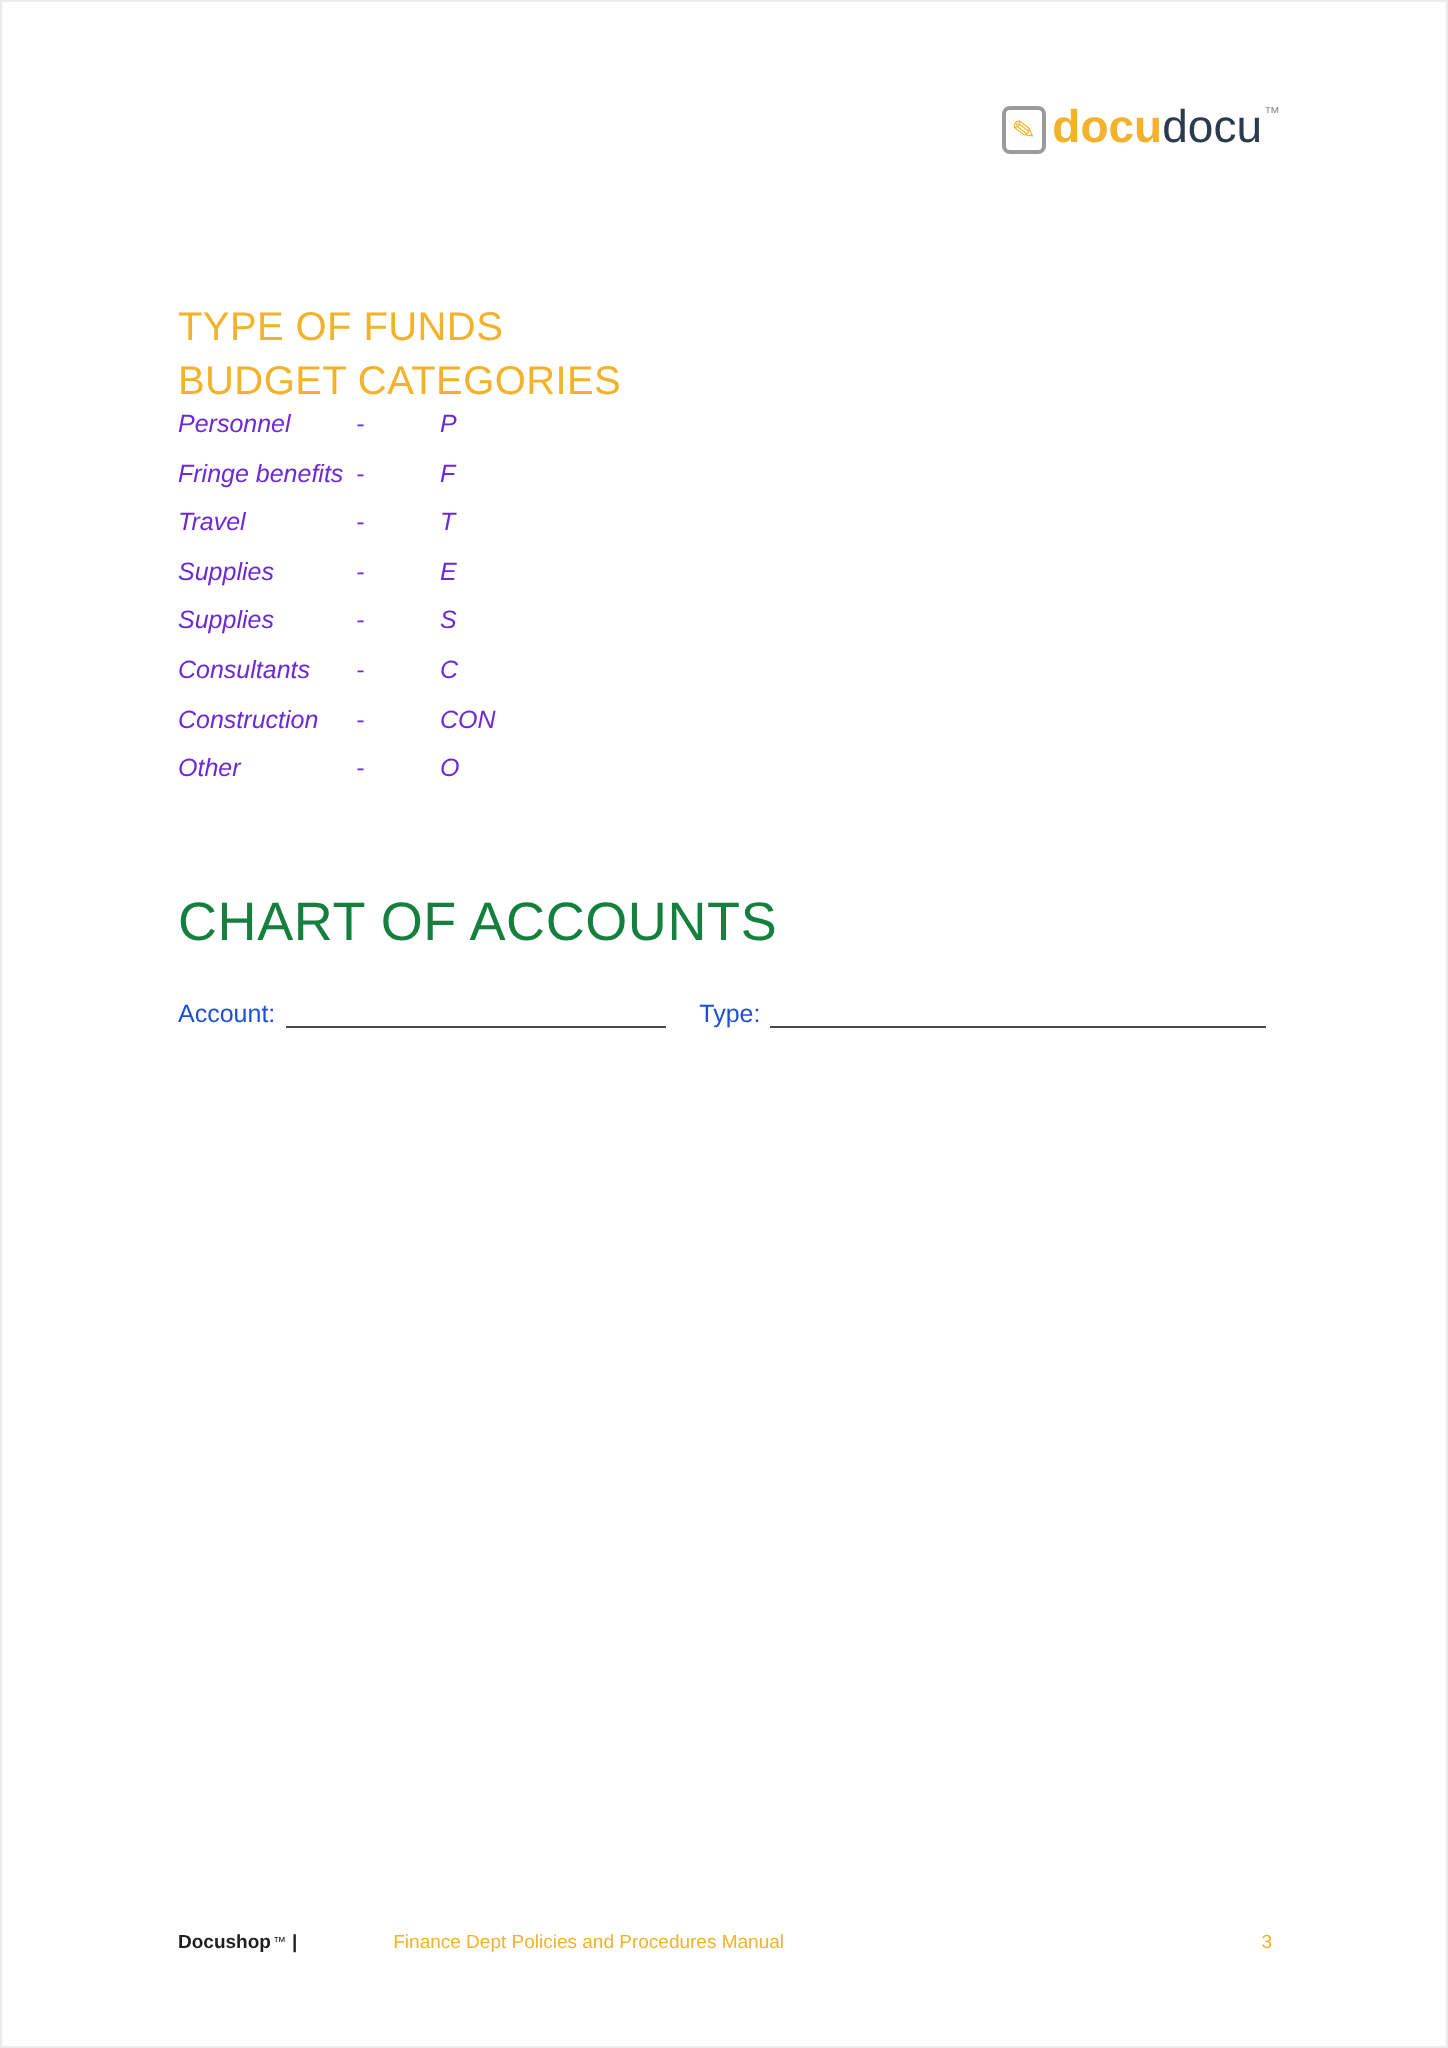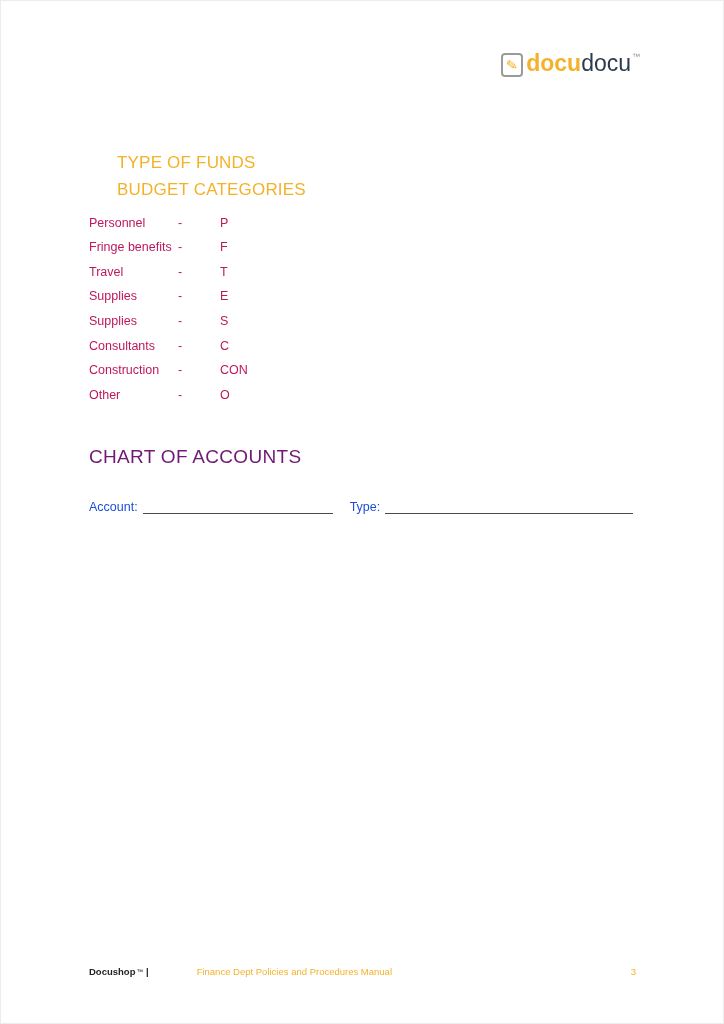--- a/index.html
+++ b/index.html
@@ -35,40 +35,40 @@
   .logo-tm  { font-size:8px; color:#8f8f8f; margin-top:1px; margin-left:1px; }
 
   
   .title {
     position:absolute; top:87px; left:89px;
     font-size:21.5px; font-weight:400; letter-spacing:0.3px;
     color:#F3B229; white-space:nowrap;
   }
   .subhead {
     position:absolute; left:89px;
-    font-size:17px; font-weight:400; letter-spacing:0.2px;
-    color:#F3B229; white-space:nowrap;margin-left:28px;
+    font-size:20px; font-weight:400; letter-spacing:0.2px;
+    color:#F3B229; white-space:nowrap;
   }
   .subhead-funds { top:153px; }
   .subhead-budget { top:180px; }
 
   
   .budget-list { position:absolute; top:205px; left:89px; }
   .budget-row {
-    display:flex; align-items:flex-end;
-    height:24.6px; font-size:12.5px; color:#be185d;
+    display:flex; align-items:flex-start;
+    height:24.6px; font-size:12.5px; color:#6d28d9;font-style:italic;
   }
   .budget-row .bl { width:89px; }
   .budget-row .bd { width:42px; }
 
   
   .chart-heading {
     position:absolute; top:446px; left:89px;
-    font-size:19px; font-weight:400; letter-spacing:0.3px;
-    color:#701a75; white-space:nowrap;
+    font-size:27px; font-weight:400; letter-spacing:0.3px;
+    color:#15803d; white-space:nowrap;
   }
   .note {
     position:absolute; top:476px; left:89px; width:585px;
     font-size:12.2px; line-height:17.5px; color:#3C3C3C;
   }
 
   
   .form-row {
     position:absolute; top:497px; left:89px;
     display:flex; align-items:flex-end;

